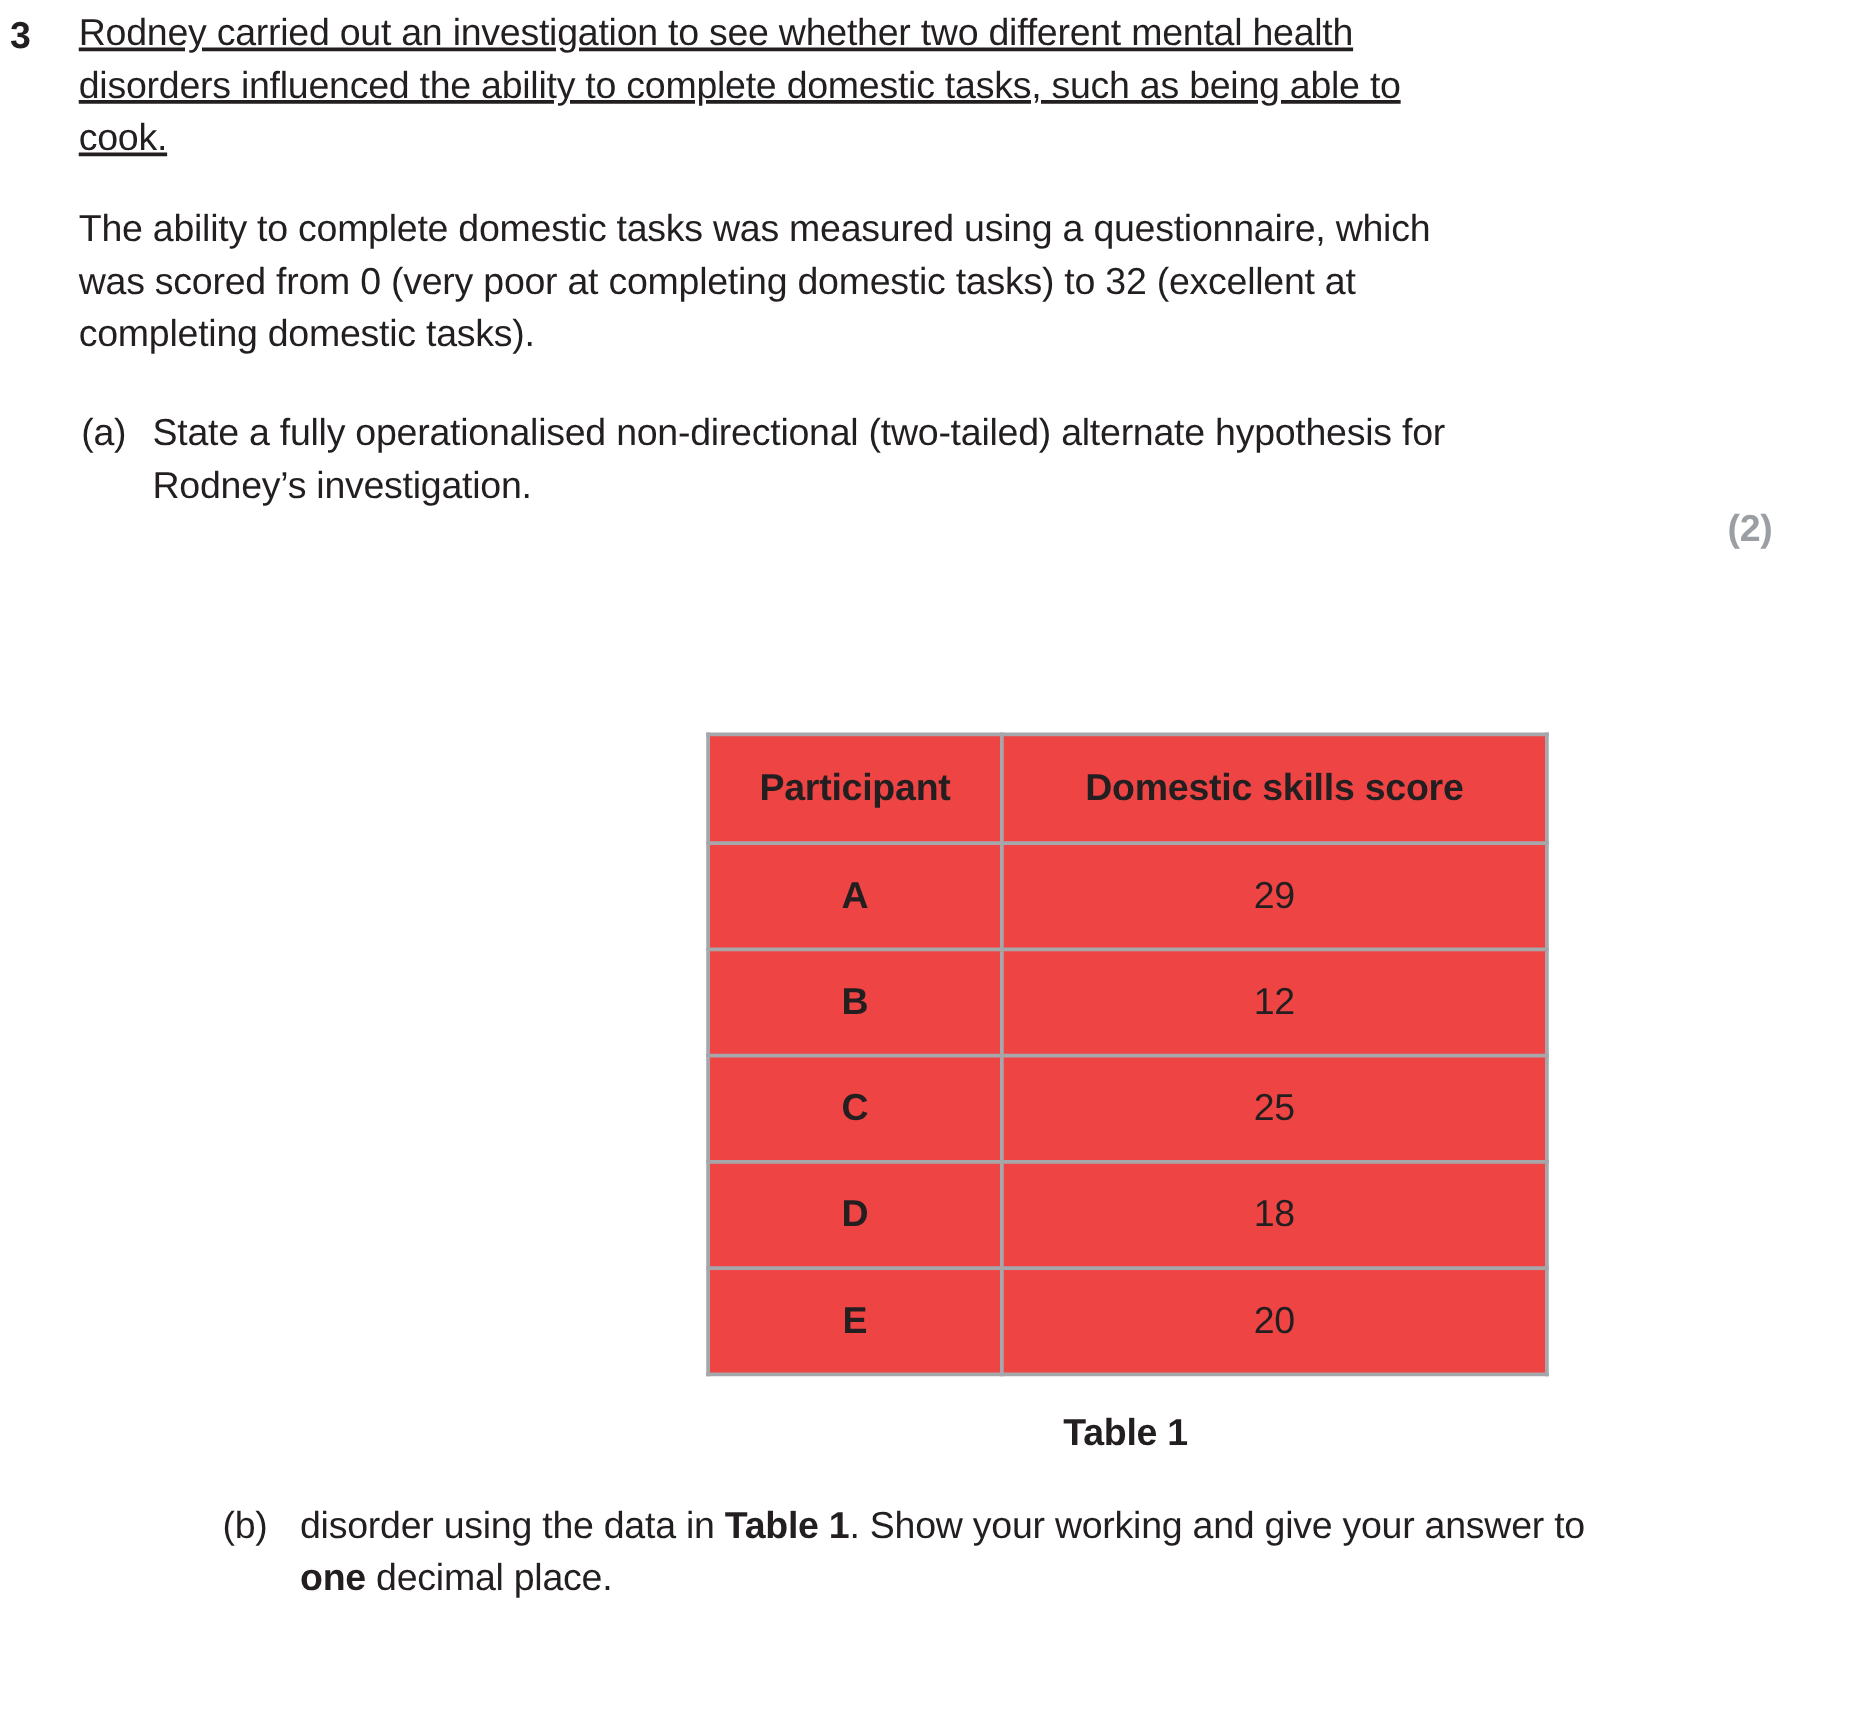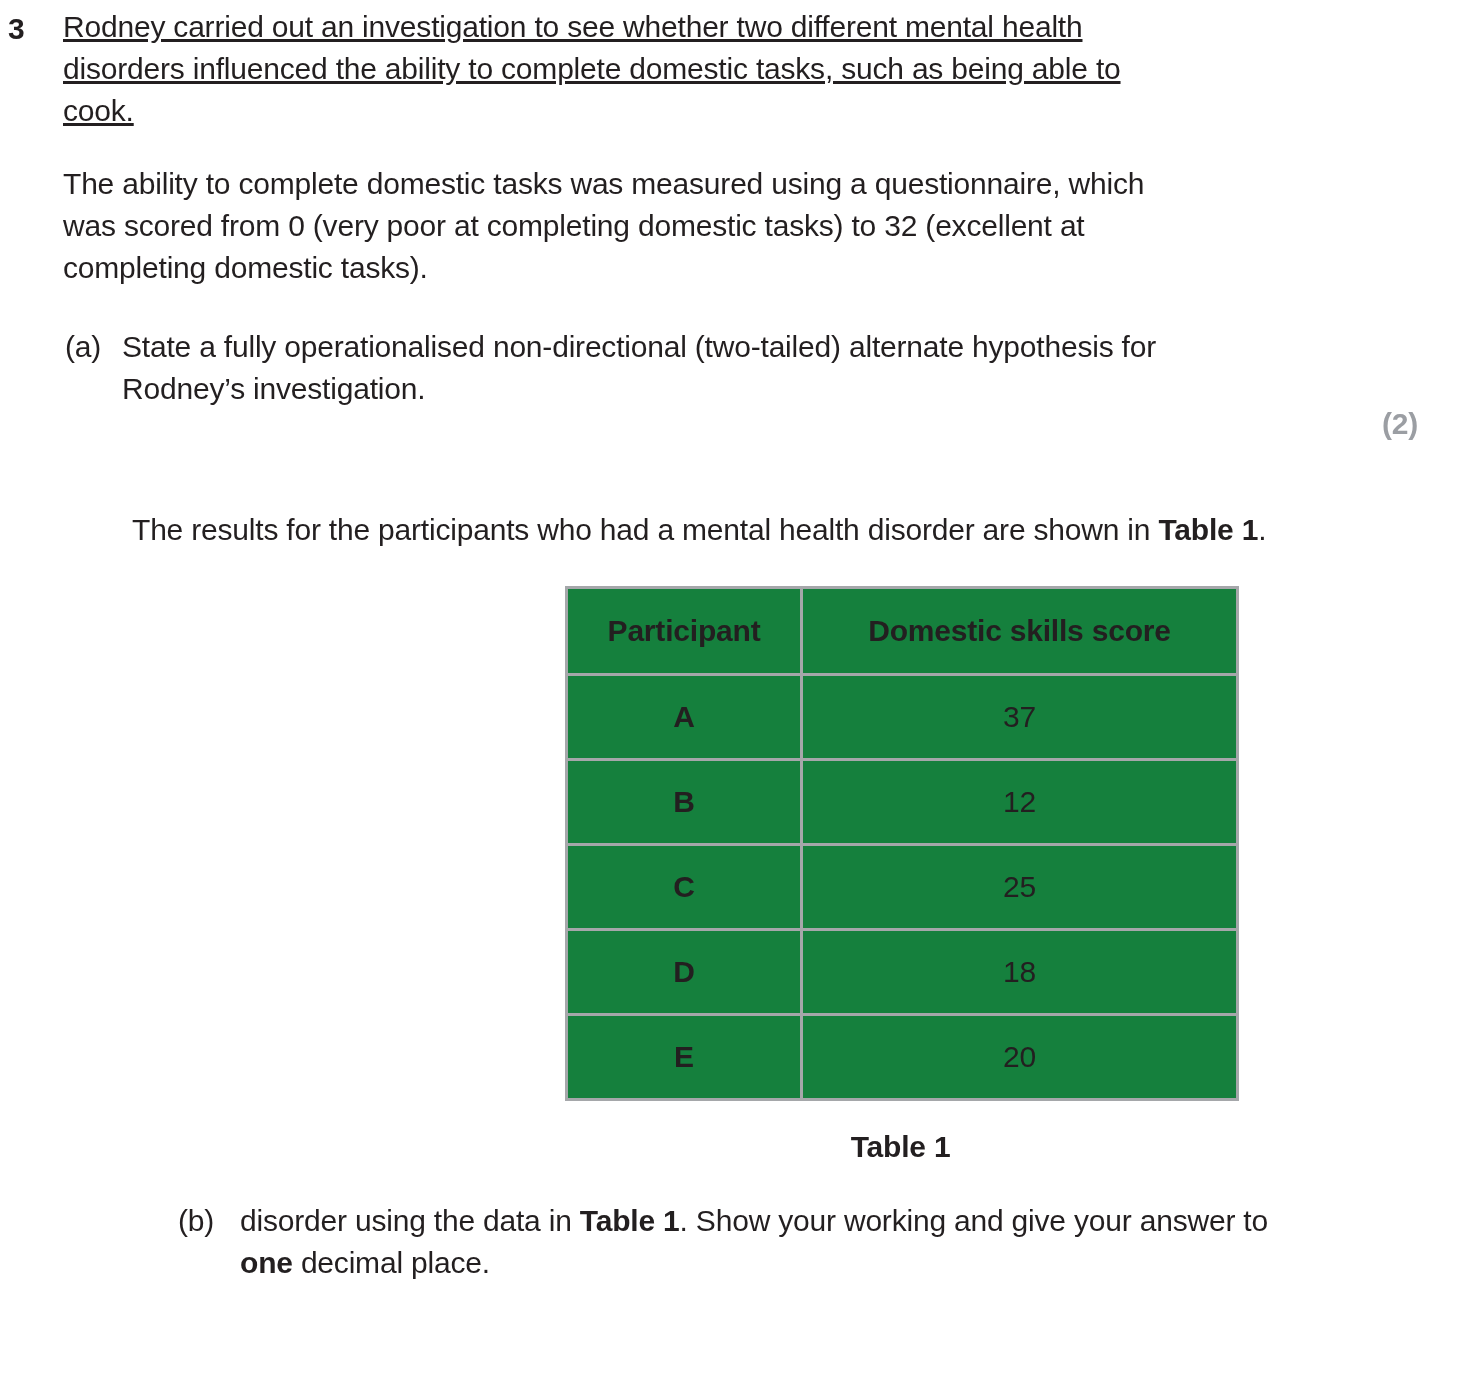--- a/index.html
+++ b/index.html
@@ -37,21 +37,21 @@
     position: absolute;
     left: 565px; top: 586px;
     border-collapse: collapse;
     table-layout: fixed;
     width: 671px;
   }
   table.results-table td, table.results-table th {
     border: 3px solid #a5a7aa;
     text-align: center;
     vertical-align: middle;
-    background: #15803d;
+    background: #ef4444;
     font-size: 30px;
     letter-spacing: -0.2px;
   }
   table.results-table th { height: 87px; font-weight: bold; }
   table.results-table td.participant-cell { font-weight: bold; }
   table.results-table tr.data-row td { height: 85px; font-weight: normal; }
   table.results-table tr.data-row td.participant-cell { font-weight: bold; }
   .table-caption {
     left: 565px; top: 1126px; width: 671px;
     text-align: center;
@@ -76,37 +76,34 @@
 was scored from 0 (very poor at completing domestic tasks) to 32 (excellent at
 completing domestic tasks).</div>
 
   <div class="abs part-a-label">(a)</div>
 
   <div class="abs part-a-text preline">State a fully operationalised non-directional (two-tailed) alternate hypothesis for
 Rodney’s investigation.</div>
 
   <div class="abs marks">(2)</div>
 
-  <div class="abs results-line">
-    <span>The results for the participants who had a mental health disorder are shown in </span><span class="bold">Table 1</span><span>.</span>
-  </div>
 
   <table class="results-table">
     <colgroup>
       <col style="width:235px">
       <col style="width:436px">
     </colgroup>
     <tbody>
         <tr class="header-row">
       <th>Participant</th>
       <th>Domestic skills score</th>
     </tr>
     <tr class="data-row">
       <td class="participant-cell">A</td>
-      <td class="score-cell">37</td>
+      <td class="score-cell">29</td>
     </tr>
     <tr class="data-row">
       <td class="participant-cell">B</td>
       <td class="score-cell">12</td>
     </tr>
     <tr class="data-row">
       <td class="participant-cell">C</td>
       <td class="score-cell">25</td>
     </tr>
     <tr class="data-row">

